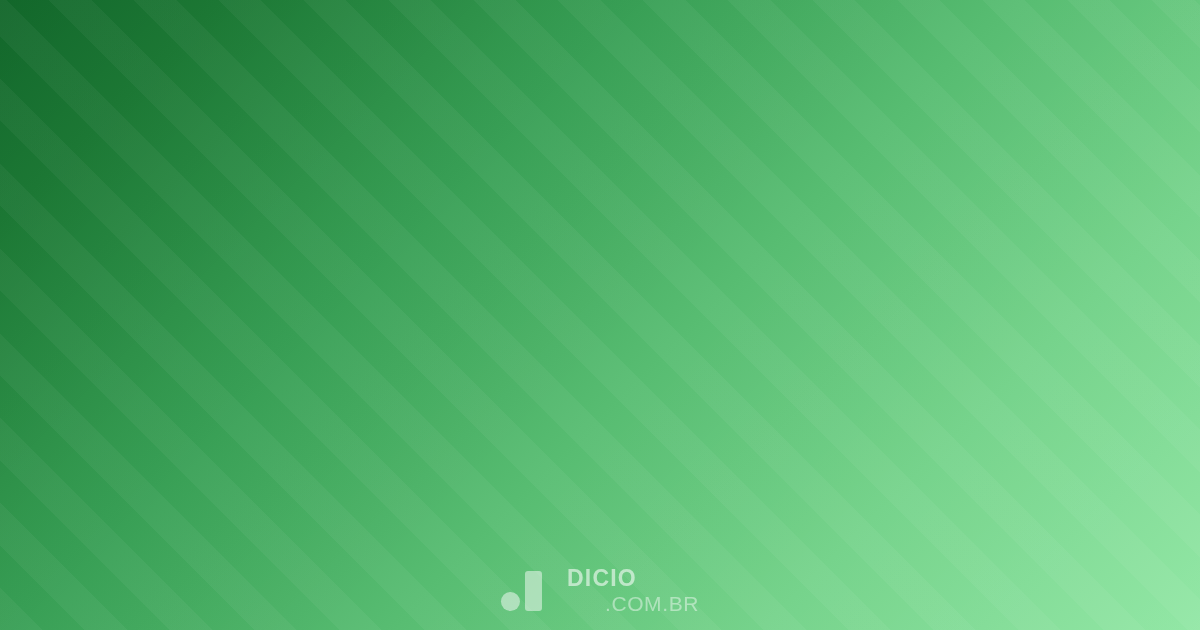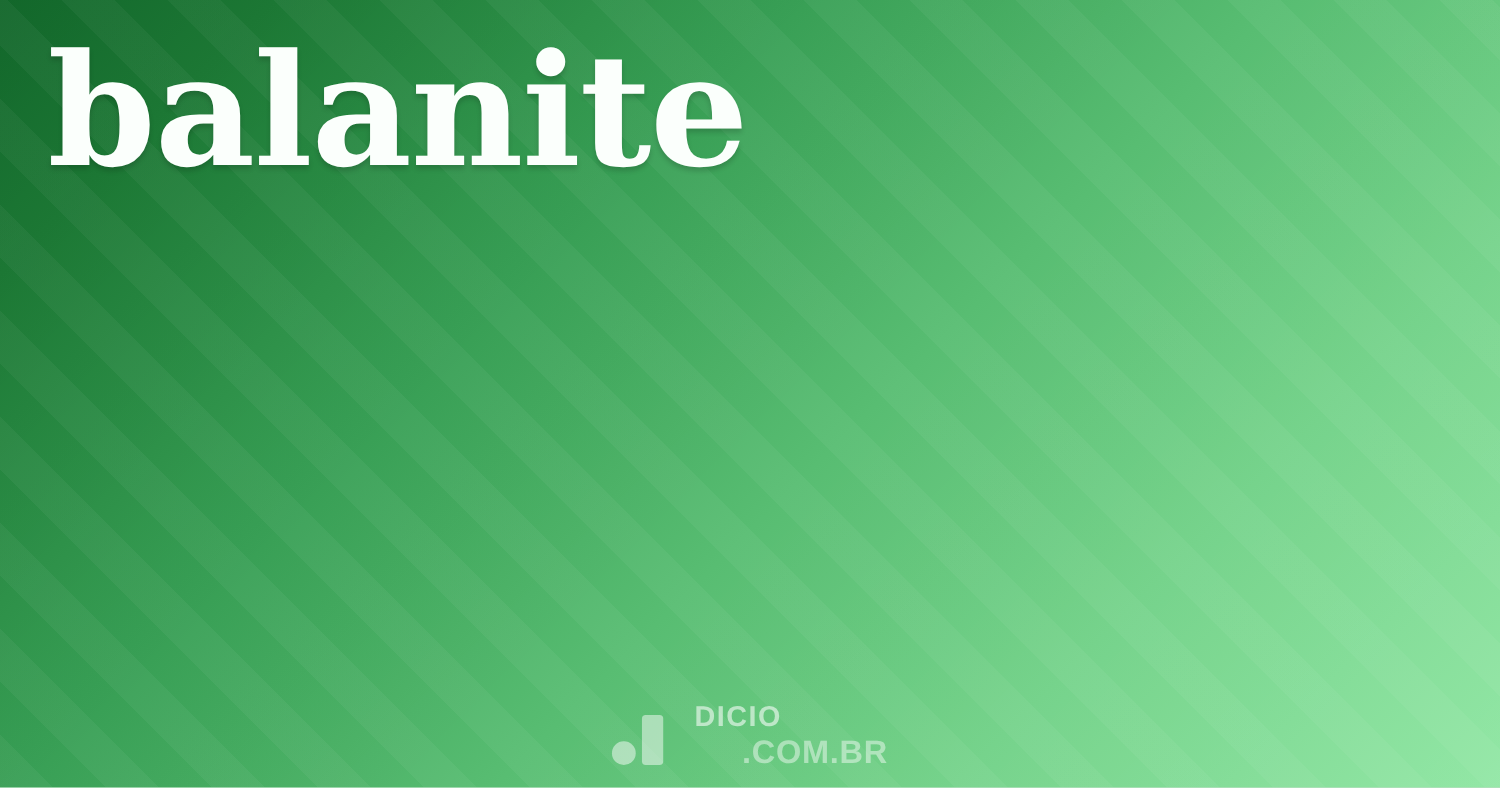--- a/index.html
+++ b/index.html
@@ -81,21 +81,21 @@
     color: #ffffff;
     text-shadow: 0 2px 3px rgba(0,0,0,0.13);
   }
 
   .logo {
     position: absolute;
     left: 50%;
     transform: translateX(-50%);
     bottom: 16px;
     display: flex;
-    align-items: flex-end;
+    align-items: center;
     gap: 23px;
     opacity: 0.62;
   }
 
   .logo-mark {
     position: relative;
     width: 43px;
     height: 44px;
   }
   .logo-mark .dot {
@@ -128,39 +128,38 @@
   .logo-name {
     font-family: "Liberation Sans", sans-serif;
     font-weight: bold;
     font-size: 23px;
     letter-spacing: 1.2px;
     color: #ffffff;
     opacity: 0.92;
   }
   .logo-tld {
     font-family: "Liberation Sans", sans-serif;
-    font-weight: bold;
-    font-size: 26px;
+    font-weight: normal;
+    font-size: 21px;
     letter-spacing: 0.6px;
     color: #ffffff;
     opacity: 0.72;
     margin-top: 3px;
     margin-left: 38px;
   }
 </style>
 </head>
 <body>
 
 <div class="card">
 
   <div class="sheen"></div>
 
   <div class="content">
 
-    <h1 class="word">balanite</h1>
 
 
   </div>
 
   <div class="logo">
     <div class="logo-mark">
       <span class="dot"></span>
       <span class="bar"></span>
     </div>
     <div class="logo-text">

